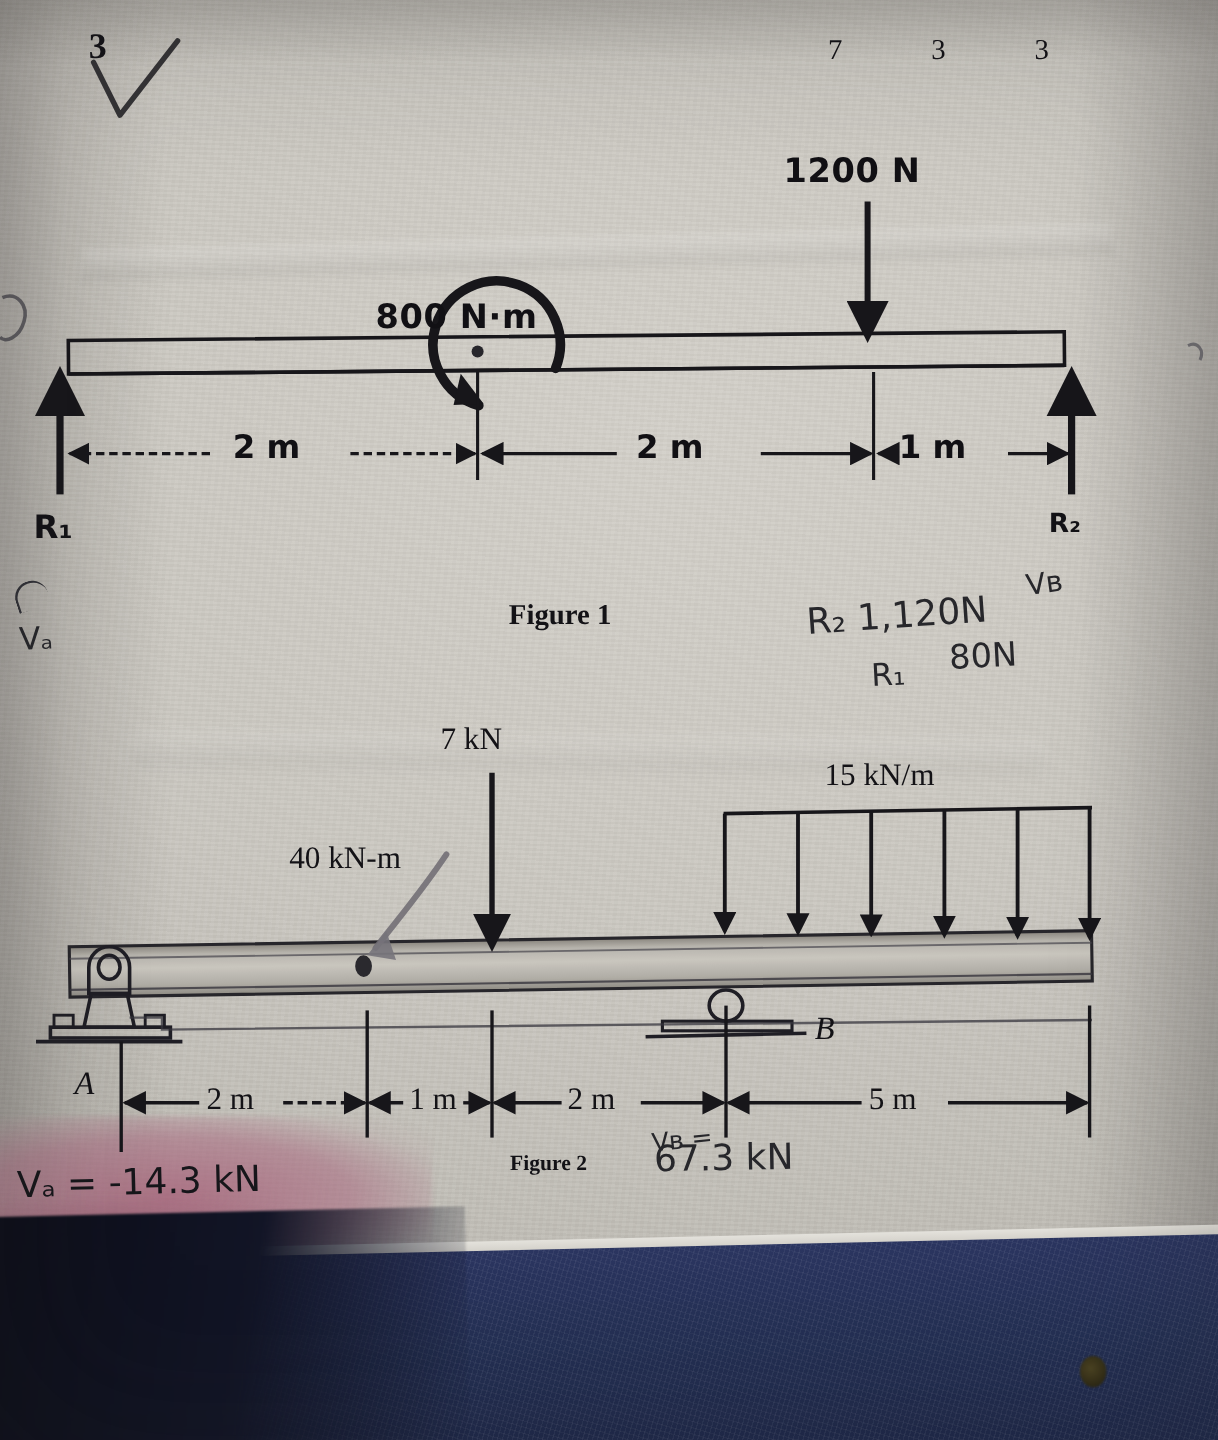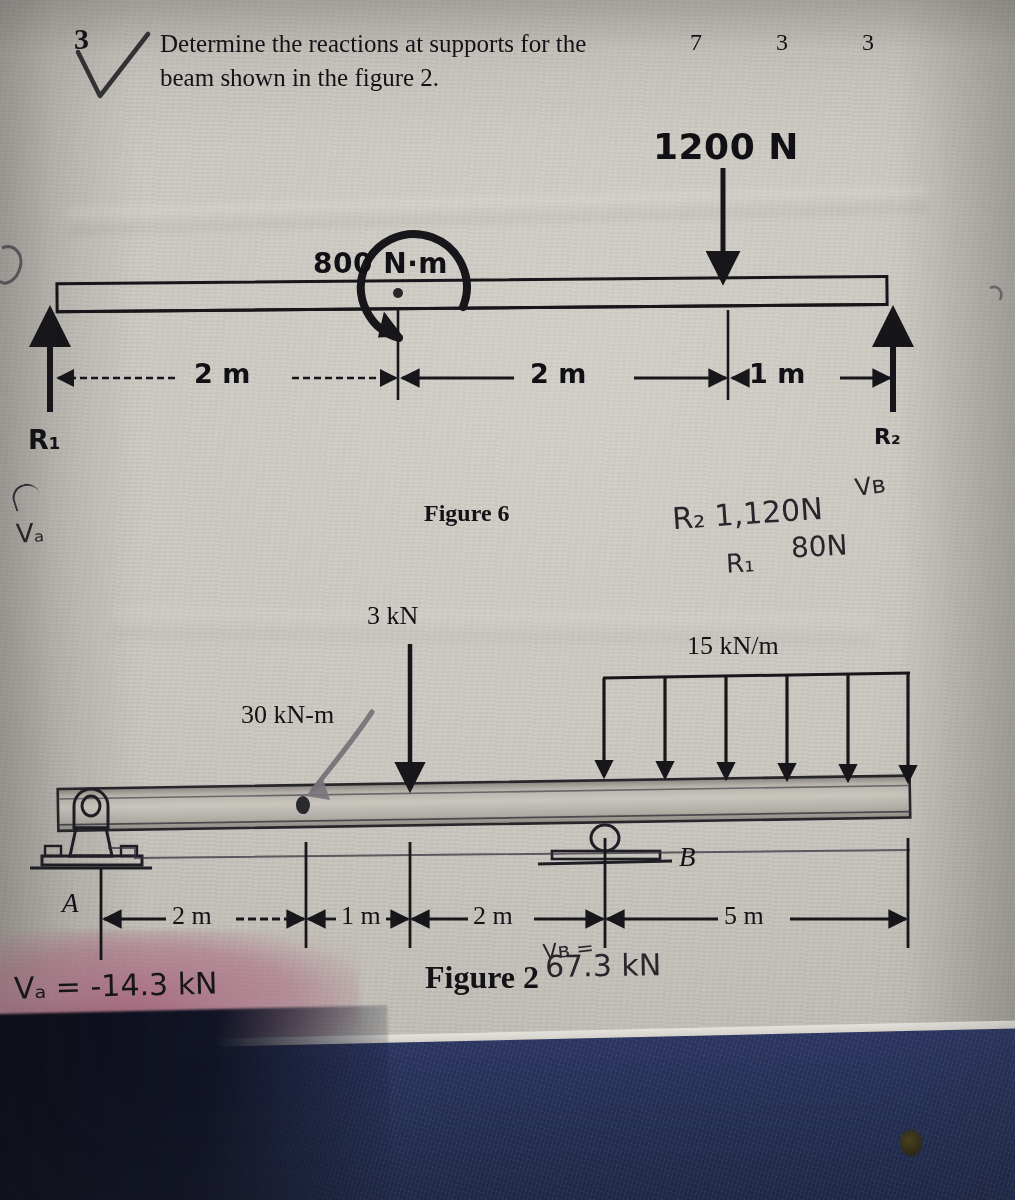--- a/index.html
+++ b/index.html
@@ -134,40 +134,40 @@
     width: 480px;
   }
   #marks-7  { left: 690px; top: 29px; font-size: 24px; }
   #marks-3a { left: 776px; top: 29px; font-size: 24px; }
   #marks-3b { left: 862px; top: 29px; font-size: 24px; }
 
   
   svg.layer { position:absolute; left:0; top:0; overflow:visible; }
 
   
-  #lbl-1200N { left: 653px; top: 126px; font-size: 36px; letter-spacing: .5px; }
+  #lbl-1200N { left: 653px; top: 126px; font-size: 28px; letter-spacing: .5px; }
   #lbl-800Nm { left: 313px; top: 208px; font-size: 28px; letter-spacing: .5px; margin-top: 39px; }
   #lbl-2m-a  { left: 194px; top: 358px; font-size: 27px; }
   #lbl-2m-b  { left: 530px; top: 358px; font-size: 27px; }
   #lbl-1m    { left: 749px; top: 358px; font-size: 27px; }
   #lbl-R1    { left: 28px; top: 424px; font-size: 27px; font-weight:700; font-family:"DejaVu Sans", sans-serif; }
   #lbl-R2    { left: 874px; top: 424px; font-size: 22px; font-weight:700; font-family:"DejaVu Sans", sans-serif; }
   #cap-fig1  { left: 424px; top: 500px; font-size: 24px; font-weight:700; font-family:"Liberation Serif", serif; }
 
   
   #lbl-8kN   { left: 367px; top: 601px; font-size: 26px; }
   #lbl-20kNm { left: 241px; top: 700px; font-size: 26px; }
   #lbl-15kNm { left: 687px; top: 631px; font-size: 26px; }
   #lbl-A     { left: 62px; top: 888px; font-size: 27px; font-style: italic; }
   #lbl-B     { left: 679px; top: 842px; font-size: 27px; font-style: italic; }
   #lbl-2m-c  { left: 172px; top: 901px; font-size: 26px; }
   #lbl-1m-b  { left: 341px; top: 901px; font-size: 26px; }
   #lbl-2m-d  { left: 473px; top: 901px; font-size: 26px; }
   #lbl-3m    { left: 724px; top: 901px; font-size: 26px; }
-  #cap-fig2  { left: 425px; top: 959px; font-size: 32px; font-weight:700; }
+  #cap-fig2  { left: 425px; top: 959px; font-size: 18px; font-weight:700; }
 
   
   .hand {
     position: absolute;
     font-family: "DejaVu Sans", sans-serif;
     color: #2a2a2e;
     white-space: nowrap;
     font-weight: 500;
   }
 
@@ -242,21 +242,20 @@
 </div>
 
 <div id="ink">
 
   <div class="printed" id="q-number">3</div>
 
   <svg class="layer" width="1015" height="110">
     <path d="M78 52 L100 96 L148 34" fill="none" stroke="#2b2a2e" stroke-width="4.5" stroke-linecap="round" stroke-linejoin="round" opacity="0.92"></path>
   </svg>
 
-  <div class="printed" id="q-text">Determine the reactions at supports for the beam shown in the figure 2.</div>
   <div class="printed" id="marks-7">7</div>
   <div class="printed" id="marks-3a">3</div>
   <div class="printed" id="marks-3b">3</div>
 
   <svg class="layer" width="1015" height="1200">
     <defs>
       <marker id="arrHead" viewBox="0 0 12 12" refX="10" refY="6" markerWidth="7" markerHeight="7" orient="auto-start-reverse">
         <path d="M0 0 L12 6 L0 12 z" fill="#1b1a1e"></path>
       </marker>
       <marker id="arrHeadSm" viewBox="0 0 12 12" refX="10" refY="6" markerWidth="6" markerHeight="6" orient="auto-start-reverse">
@@ -307,21 +306,21 @@
     <line x1="840" y1="378" x2="890" y2="378" stroke="#1b1a1e" stroke-width="2.8" marker-end="url(#arrThin)"></line>
   </svg>
 
   <div class="printed bold-sans" id="lbl-1200N">1200 N</div>
   <div class="printed bold-sans" id="lbl-800Nm">800 N·m</div>
   <div class="printed bold-sans" id="lbl-2m-a">2 m</div>
   <div class="printed bold-sans" id="lbl-2m-b">2 m</div>
   <div class="printed bold-sans" id="lbl-1m">1 m</div>
   <div class="printed" id="lbl-R1">R₁</div>
   <div class="printed" id="lbl-R2">R₂</div>
-  <div class="printed" id="cap-fig1">Figure 6</div>
+  <div class="printed" id="cap-fig1">Figure 1</div>
 
   <svg class="layer" width="1015" height="1200">
 
     <g transform="rotate(-0.9 500 805)">
       <rect x="58" y="782" width="852" height="42" fill="url(#beam2grad)" stroke="#2a292e" stroke-width="2.6"></rect>
       <line x1="58" y1="792" x2="910" y2="792" stroke="#4a4850" stroke-width="1.6" opacity=".7"></line>
       <line x1="58" y1="818" x2="910" y2="818" stroke="#3a3840" stroke-width="1.8" opacity=".8"></line>
 
       <ellipse cx="303" cy="802" rx="7" ry="9" fill="#2d2c31"></ellipse>
     </g>
@@ -369,22 +368,22 @@
     <line x1="308" y1="919" x2="336" y2="919" stroke="#1b1a1e" stroke-width="2.8" marker-start="url(#arrThin)"></line>
     <line x1="386" y1="919" x2="408" y2="919" stroke="#1b1a1e" stroke-width="2.8" marker-end="url(#arrThin)"></line>
 
     <line x1="412" y1="919" x2="468" y2="919" stroke="#1b1a1e" stroke-width="2.8" marker-start="url(#arrThin)"></line>
     <line x1="534" y1="919" x2="603" y2="919" stroke="#1b1a1e" stroke-width="2.8" marker-end="url(#arrThin)"></line>
 
     <line x1="607" y1="919" x2="718" y2="919" stroke="#1b1a1e" stroke-width="2.8" marker-start="url(#arrThin)"></line>
     <line x1="790" y1="919" x2="906" y2="919" stroke="#1b1a1e" stroke-width="2.8" marker-end="url(#arrThin)"></line>
   </svg>
 
-  <div class="printed" id="lbl-8kN">3 kN</div>
-  <div class="printed" id="lbl-20kNm">30 kN-m</div>
+  <div class="printed" id="lbl-8kN">7 kN</div>
+  <div class="printed" id="lbl-20kNm">40 kN-m</div>
   <div class="printed" id="lbl-15kNm">15 kN/m</div>
   <div class="printed" id="lbl-A">A</div>
   <div class="printed" id="lbl-B">B</div>
   <div class="printed" id="lbl-2m-c">2 m</div>
   <div class="printed" id="lbl-1m-b">1 m</div>
   <div class="printed" id="lbl-2m-d">2 m</div>
   <div class="printed" id="lbl-3m">5 m</div>
   <div class="printed" id="cap-fig2">Figure 2</div>
 
   <div id="hw-VA-tick"></div>

